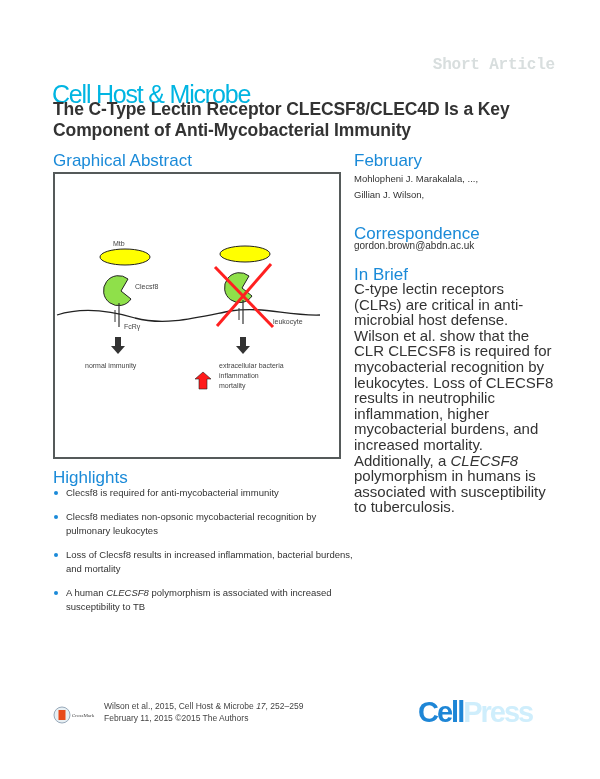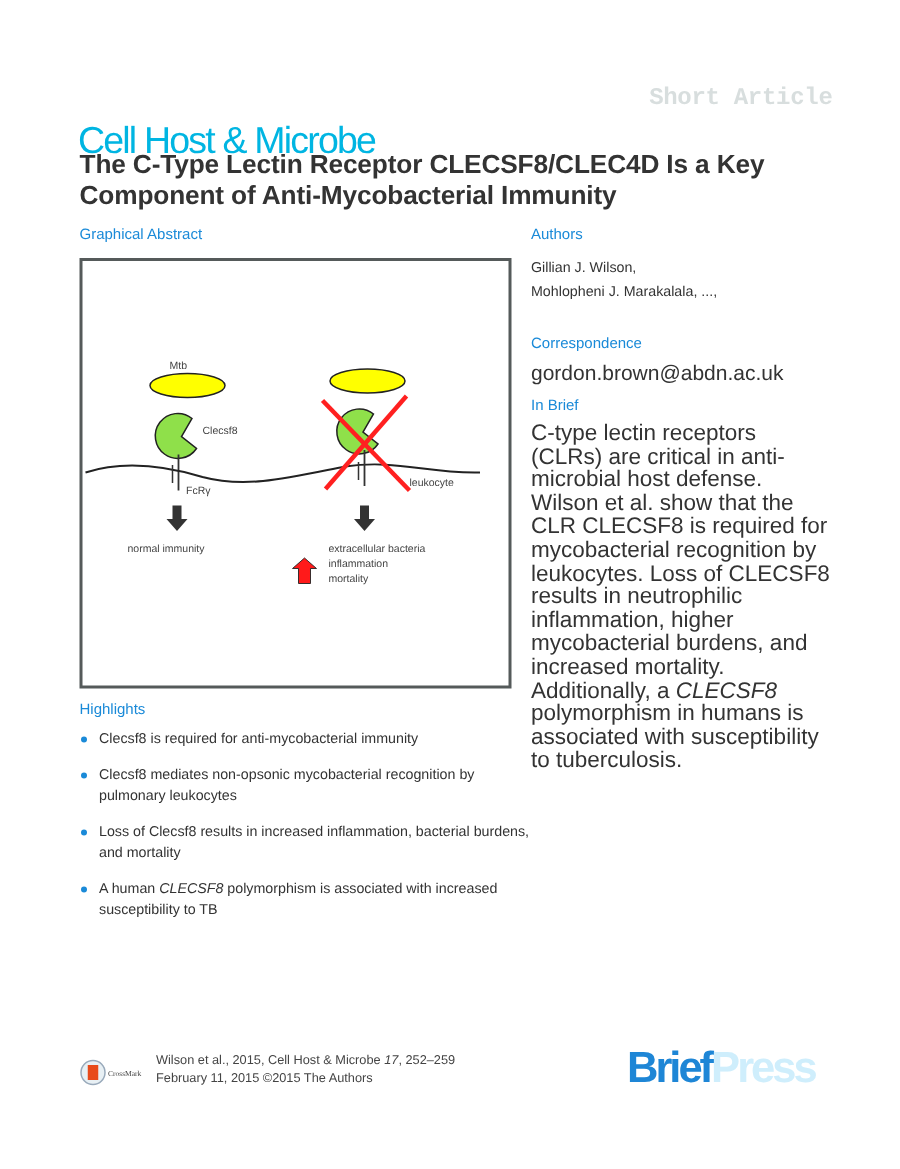--- a/index.html
+++ b/index.html
@@ -4,32 +4,32 @@
 <style>
   html, body { margin: 0; padding: 0; background: #ffffff; }
   body { width: 600px; height: 779px; position: relative; overflow: hidden;
          font-family: "Liberation Sans", sans-serif; color: #231f20; }
   .abs { position: absolute; }
 
   .article-type { right: 45px; top: 56px; font-size: 16px; font-weight: bold; color: #d8dede; letter-spacing: -0.2px; font-family: Liberation Mono, monospace; }
   .journal { left: 52px; top: 80px; font-size: 25px; color: #00b5e2; letter-spacing: -1.2px; font-weight: normal; }
   .title { left: 53px; top: 99px; width: 500px; font-size: 17.5px; font-weight: bold; line-height: 21px; color: #333333; letter-spacing: -0.1px; }
 
-  .section-head { font-size: 10px; color: #1a8ad8; }
+  .section-head { font-size: 17px; color: #1a8ad8; }
   .ga-head { left: 53px; top: 151px; }
 
   .frame { left: 53px; top: 172px; width: 284px; height: 283px; border: 2px solid #555a5a; box-sizing: content-box; background: #fff; }
   .frame svg { position: absolute; left: 0; top: 0; }
   .diag-label { font-family: "Liberation Sans", sans-serif; font-size: 7px; fill: #444; }
 
   .right-col { left: 354px; width: 200px; }
   .authors-head { top: 151px; }
   .authors { top: 171px; font-size: 9.5px; line-height: 15.5px; color: #333; }
   .corr-head { top: 224px; }
-  .corr { top: 240px; font-size: 14px; color: #333; }
+  .corr { top: 240px; font-size: 10px; color: #333; }
   .brief-head { top: 265px; }
   .brief { top: 281px; font-size: 15px; line-height: 15.6px; color: #333; width: 200px; }
 
   .hl-head { left: 53px; top: 468px; text-align: center; }
   .hl-list { left: 53px; top: 486px; width: 300px; margin: 0; padding: 0; list-style: none; }
   .hl-list li { position: relative; padding-left: 13px; font-size: 9.5px; line-height: 14px; color: #333; margin-bottom: 10px; }
   .hl-list li .bullet { position: absolute; left: 1px; top: 5px; width: 4px; height: 4px; border-radius: 50%; background: #1a8ad8; }
 
   .crossmark { left: 53px; top: 705px; width: 60px; height: 20px; }
   .footer { left: 104px; top: 700px; font-size: 8.5px; line-height: 12px; color: #444; }
@@ -78,24 +78,24 @@
     <rect x="185" y="163" width="6" height="10" fill="#333"></rect>
     <polygon points="181,172 195,172 188,180" fill="#333"></polygon>
 
     <polygon points="148,198 156,205 152,205 152,215 144,215 144,205 140,205" fill="#ff1a1a" stroke="#222" stroke-width="0.6"></polygon>
     <text class="diag-label" x="164" y="194">extracellular bacteria</text>
     <text class="diag-label" x="164" y="204">inflammation</text>
     <text class="diag-label" x="164" y="214">mortality</text>
   </svg>
 </div>
 
-<div class="abs right-col section-head authors-head">Authors</div>
+<div class="abs right-col section-head authors-head">February</div>
 <div class="abs right-col authors">
+  <div>Mohlopheni J. Marakalala, ...,</div>
   <div>Gillian J. Wilson,</div>
-  <div>Mohlopheni J. Marakalala, ...,</div>
 </div>
 
 <div class="abs right-col section-head corr-head">Correspondence</div>
 <div class="abs right-col corr">gordon.brown@abdn.ac.uk</div>
 
 <div class="abs right-col section-head brief-head">In Brief</div>
 <div class="abs right-col brief"><span>C-type lectin receptors (CLRs) are critical in anti-microbial host defense. Wilson et al. show that the CLR CLECSF8 is required for mycobacterial recognition by leukocytes. Loss of CLECSF8 results in neutrophilic inflammation, higher mycobacterial burdens, and increased mortality. Additionally, a </span><i>CLECSF8</i><span> polymorphism in humans is associated with susceptibility to tuberculosis.</span></div>
 
 <div class="abs section-head hl-head">Highlights</div>
 <ul class="abs hl-list">
@@ -111,13 +111,13 @@
     <rect x="5.5" y="5" width="7" height="10" fill="#e84a1a"></rect>
     <text x="19" y="12" font-size="5" font-family="Liberation Serif, serif" fill="#444">CrossMark</text>
   </svg>
 </div>
 
 <div class="abs footer">
   <div><span>Wilson et al., 2015, Cell Host &amp; Microbe </span><i>17</i><span>, 252–259</span></div>
   <div>February 11, 2015 ©2015 The Authors</div>
 </div>
 
-<div class="abs cellpress"><span class="cell">Brief</span><span class="press">Press</span></div>
+<div class="abs cellpress"><span class="cell">Cell</span><span class="press">Press</span></div>
 
 </body></html>

